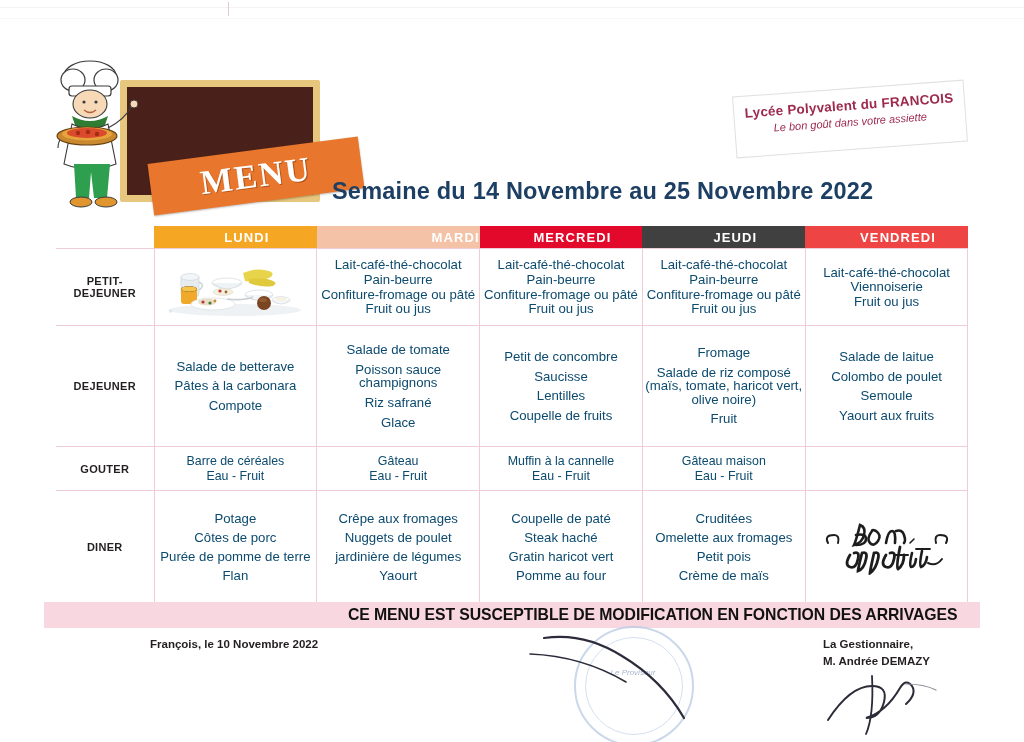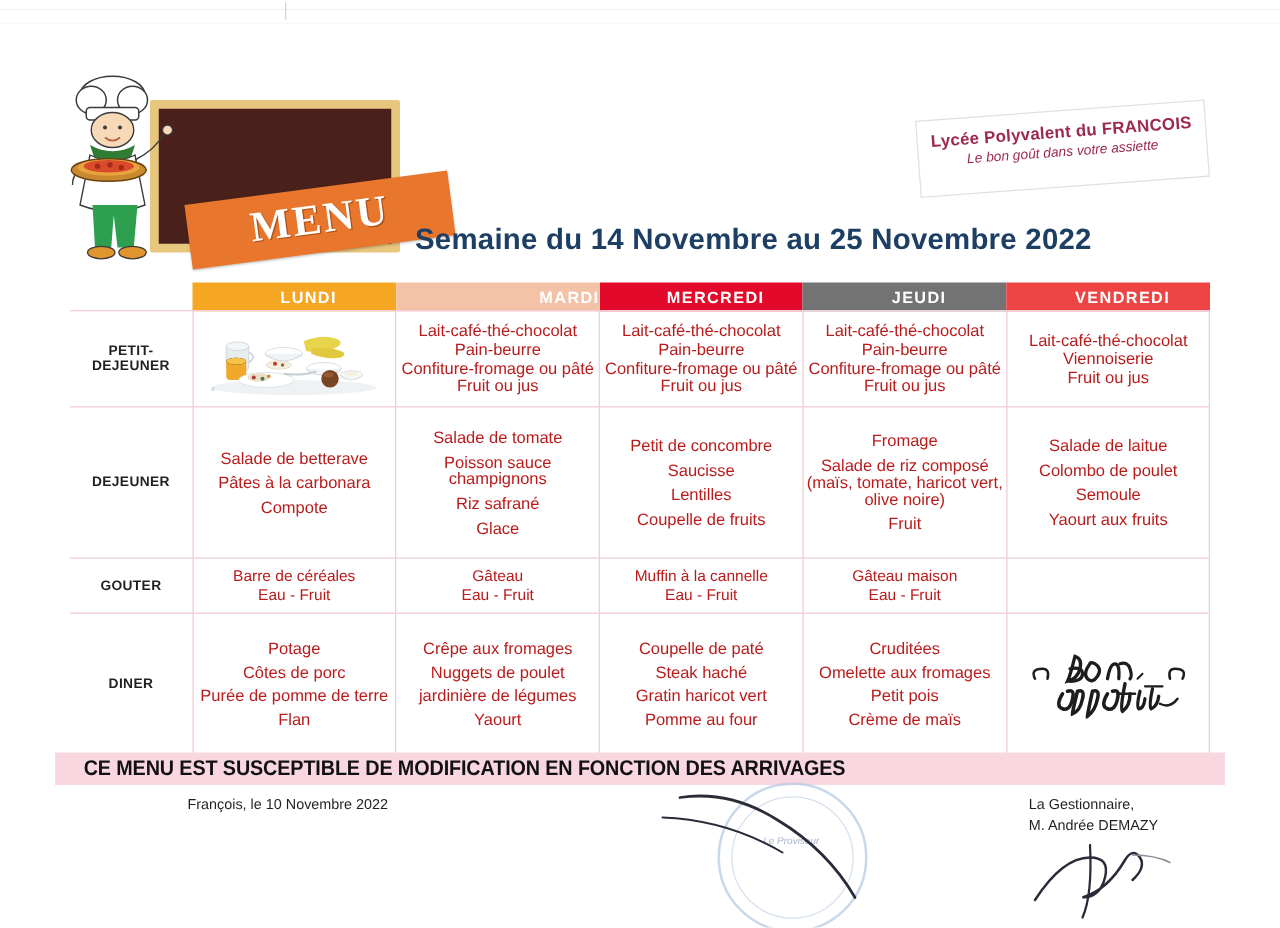--- a/index.html
+++ b/index.html
@@ -143,21 +143,21 @@
   .row-label {
     font-size: 11px;
     font-weight: bold;
     letter-spacing: .3px;
     color: #231f20;
     border-left: none !important;
   }
   .cell {
     font-size: 13.2px;
     line-height: 1.0;
-    color: #b91c1c;
+    color: #0c4a6e;
     padding: 7px 4px;
   }
   .cell .it { display: block; }
 
   
   .r-breakfast .cell .it { margin: 1.5px 0; }
   .r-lunch .cell .it     { margin: 6.5px 0; }
   .r-gouter .cell        { font-size: 12.4px; }
   .r-gouter .cell .it    { margin: 3px 0; }
   .r-diner .cell .it     { margin: 6px 0; }
@@ -186,34 +186,34 @@
   
   .notice {
     position: absolute;
     left: 44px;
     top: 602px;
     width: 936px;
     height: 26px;
     background: #f9d7e0;
     display: flex;
     align-items: center;
-    justify-content: flex-start;
+    justify-content: flex-end;
   }
   .notice span {
     font-family: "Liberation Sans Narrow", "Liberation Sans", sans-serif;
     font-size: 17px;
     font-weight: bold;
     color: #111111;
     letter-spacing: -.1px;
     transform: scaleX(.93);
   }
 
   
   .sig-area { position: absolute; left: 0; top: 632px; width: 1024px; height: 110px; }
-  .sig-block { position: absolute; font-size: 11.5px; color: #231f20; line-height: 1.5; }
+  .sig-block { position: absolute; font-size: 11.5px; color: #231f20; line-height: 1.5; font-weight: bold; }
   .sig-left   { left: 150px; top: 4px; }
   .sig-mid    { left: 473px; top: 4px; }
   .sig-right  { left: 823px; top: 4px; }
 
   .stamp-circle {
     position: absolute;
     left: 574px;
     top: 626px;
     width: 116px;
     height: 116px;
@@ -306,21 +306,21 @@
     <col class="col-day">
       <col class="col-day">
       <col class="col-day">
   </colgroup>
   <thead>
     <tr>
       <th class="spacer-head"></th>
       <th style="background: rgb(245, 166, 35);">LUNDI</th>
       <th style="background: rgb(244, 195, 167); text-align: right;">MARDI</th>
       <th style="background: rgb(226, 9, 42);">MERCREDI</th>
-      <th style="background: #737373;">JEUDI</th>
+      <th style="background: #404040;">JEUDI</th>
       <th style="background: #ef4444;">VENDREDI</th>
     </tr>
   </thead>
   <tbody id="menu-body">
       <tr class="r-breakfast">
         <td class="row-label">PETIT-DEJEUNER</td>
         <td class="cell photo-cell"><svg class="breakfast-photo" viewBox="0 0 144 62">
       <rect x="0" y="0" width="144" height="62" fill="#ffffff"></rect>
       <ellipse cx="72" cy="55" rx="66" ry="6" fill="#eef2f5"></ellipse>
       <path d="M18 22 h18 v16 a4 4 0 0 1 -4 4 h-10 a4 4 0 0 1 -4 -4 z" fill="#e7ecef" stroke="#ccd5da" stroke-width=".7"></path>

